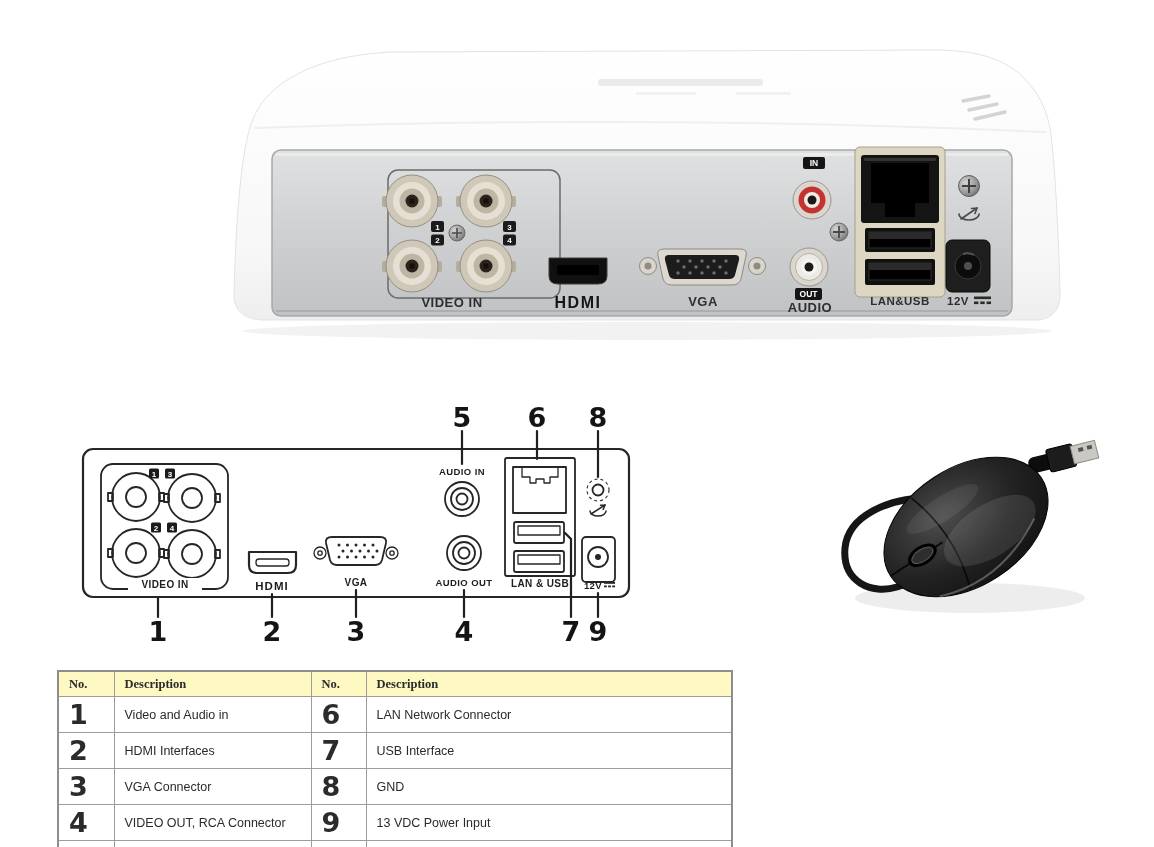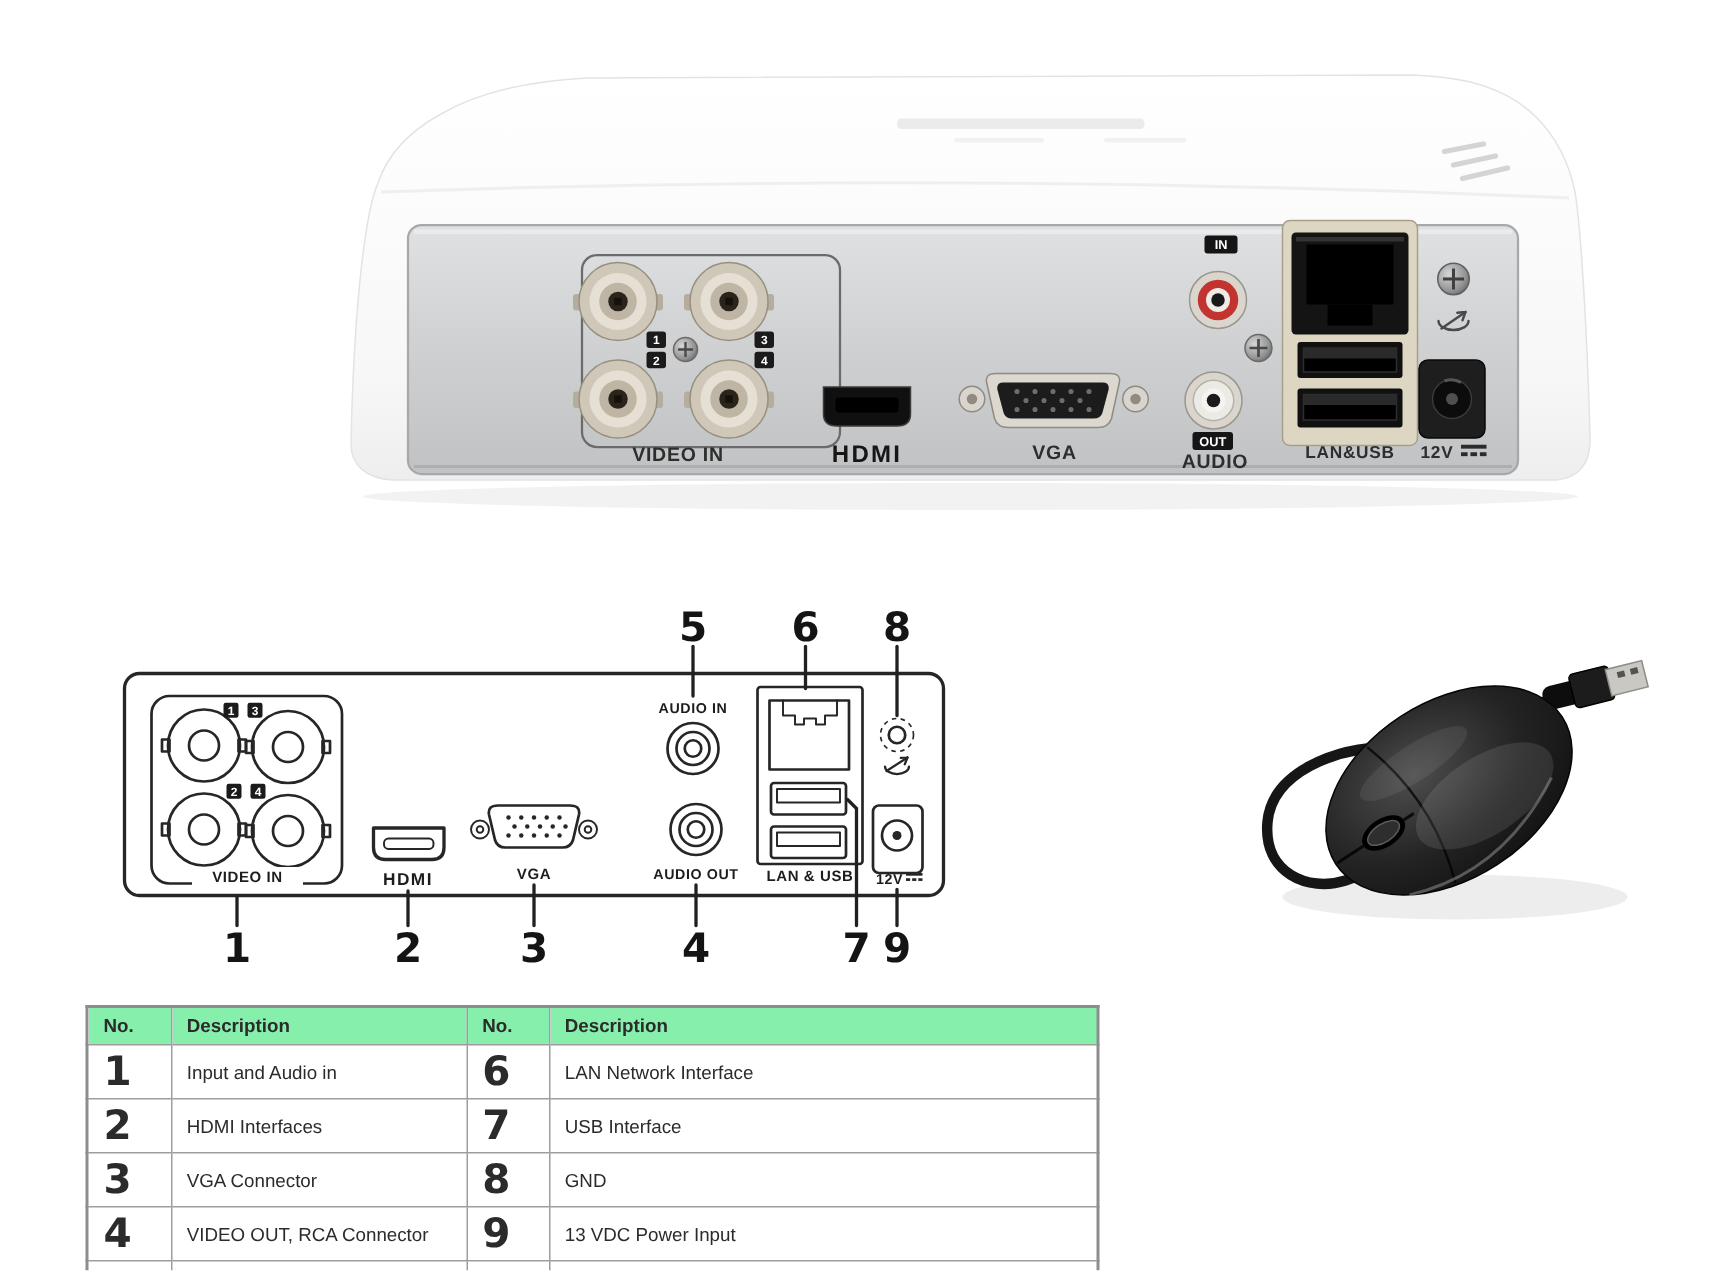--- a/index.html
+++ b/index.html
@@ -19,21 +19,21 @@
   .d    {stroke:#262626; fill:none; stroke-width:1.8; stroke-linejoin:round; stroke-linecap:round;}
   .d2   {stroke-width:2.2;}
   .dthin{stroke-width:1.3;}
   .dline{stroke:#202020; stroke-width:2.2; fill:none; stroke-linecap:round;}
   
   .table-wrap{position:absolute; left:57px; top:670px; width:674px;}
   table{border-collapse:collapse; width:100%; table-layout:fixed;
         font-family:"Liberation Sans",sans-serif; font-size:12.5px; color:#2b2b2b;
         border:2px solid #8d8d8d;}
   th,td{border:1.4px solid #9d9d9d; padding:2px 10px; height:20px; overflow:hidden; white-space:nowrap;}
-  th{background:#86efac; text-align:left; font-weight:700; color:#2b2b2b;}
+  th{background:#fef9c3; text-align:left; font-weight:700; color:#2b2b2b;font-family:Liberation Serif, serif;}
   td.num{font-weight:700;}
 </style>
 </head>
 <body>
 
 <div id="page">
 
 <svg width="1154" height="847" viewBox="0 0 1154 847">
   <defs>
     <linearGradient id="bodyGrad" x1="0" y1="0" x2="0" y2="1">
@@ -419,23 +419,23 @@
       <tr>
         <th>No.</th>
         <th>Description</th>
         <th>No.</th>
         <th>Description</th>
       </tr>
     </thead>
     <tbody>
       <tr>
         <td class="num">1</td>
-        <td>Input and Audio in</td>
+        <td>Video and Audio in</td>
         <td class="num">6</td>
-        <td>LAN Network Interface</td>
+        <td>LAN Network Connector</td>
       </tr>
       <tr>
         <td class="num">2</td>
         <td>HDMI Interfaces</td>
         <td class="num">7</td>
         <td>USB Interface</td>
       </tr>
       <tr>
         <td class="num">3</td>
         <td>VGA Connector</td>

